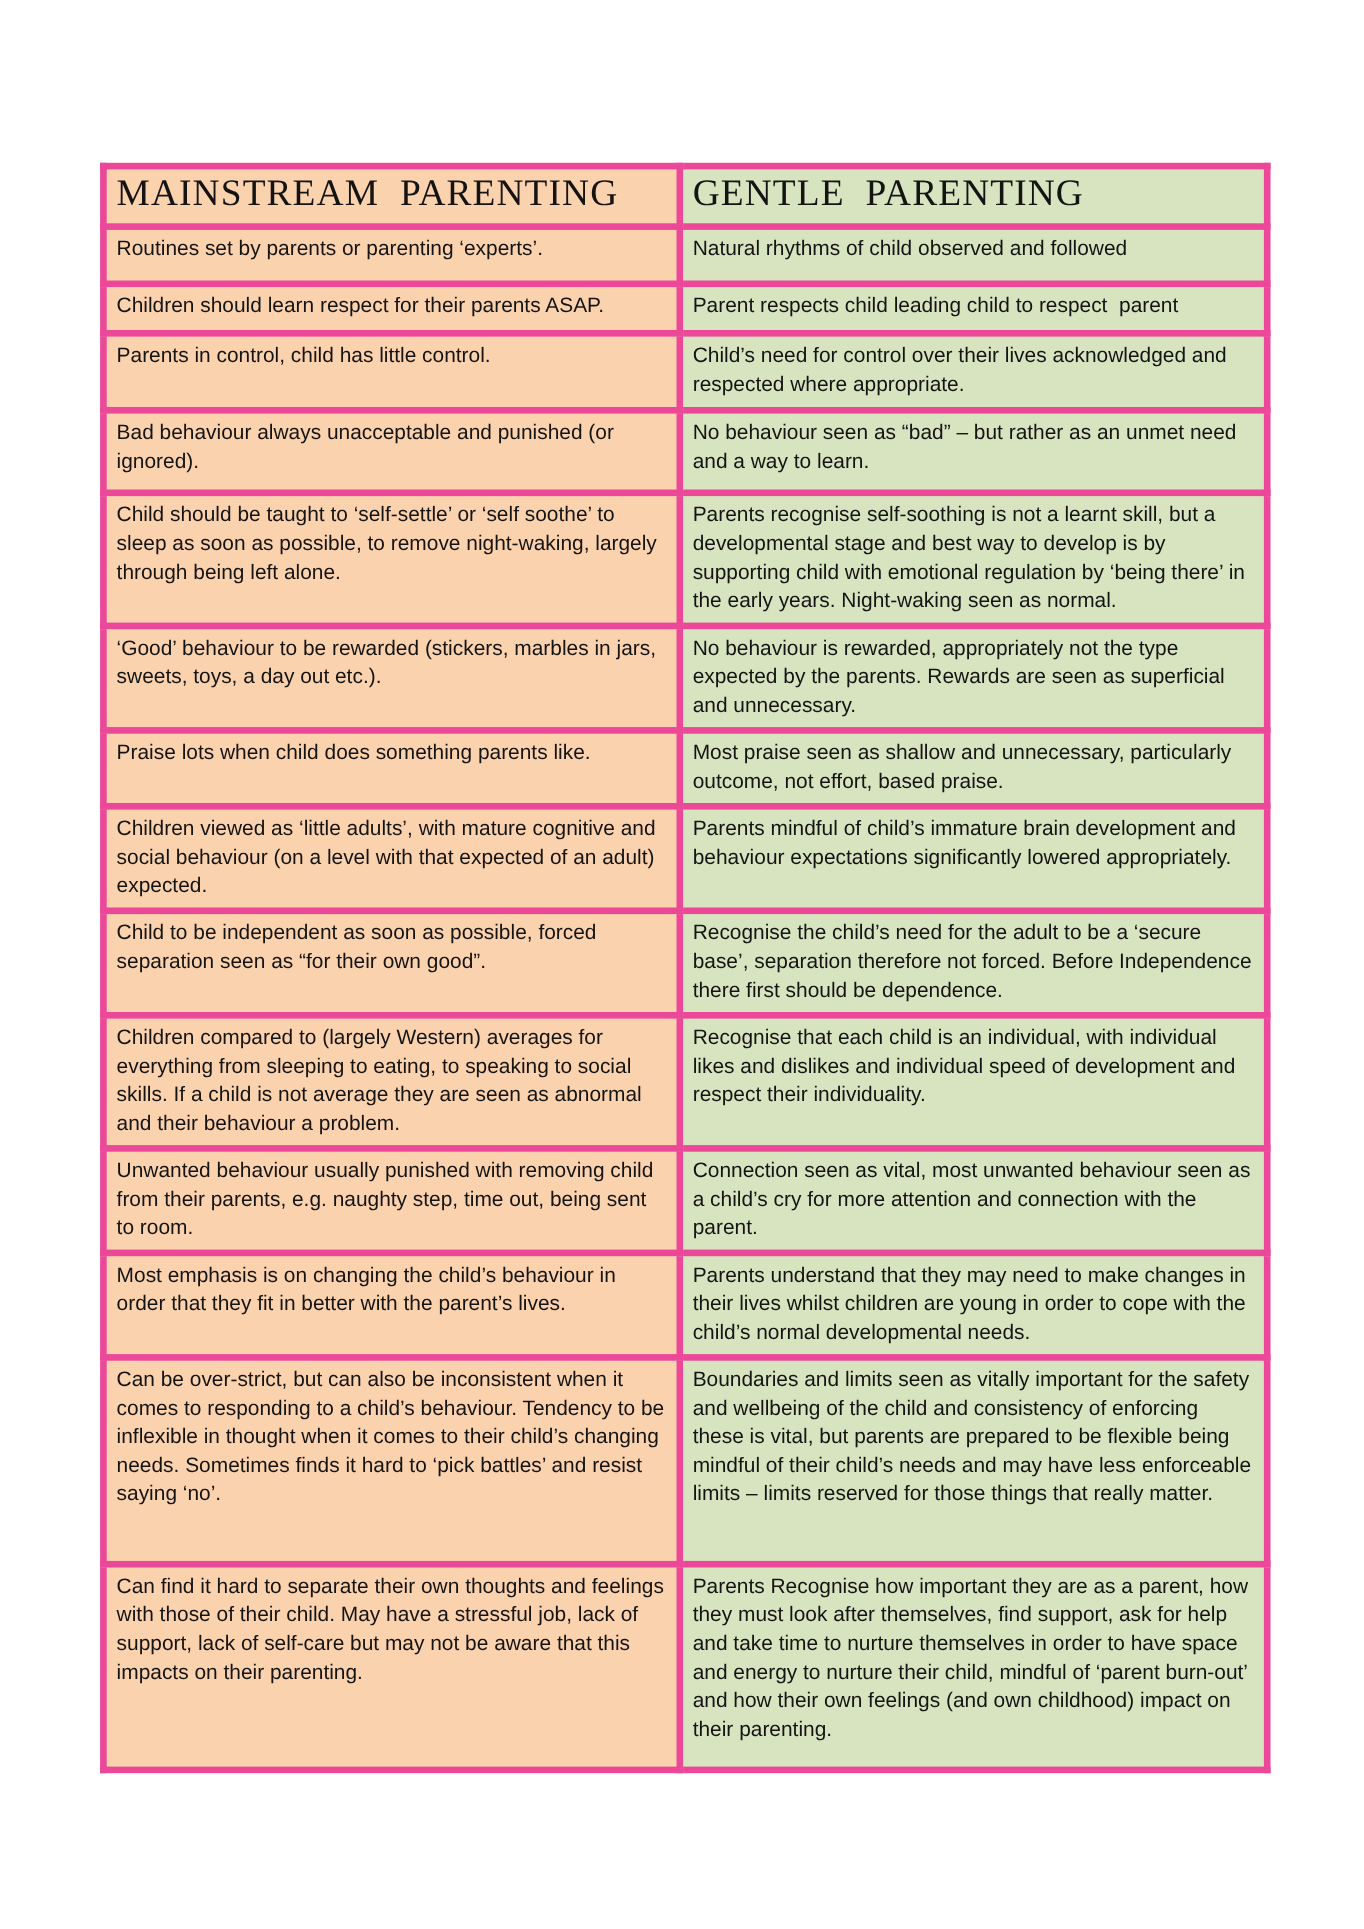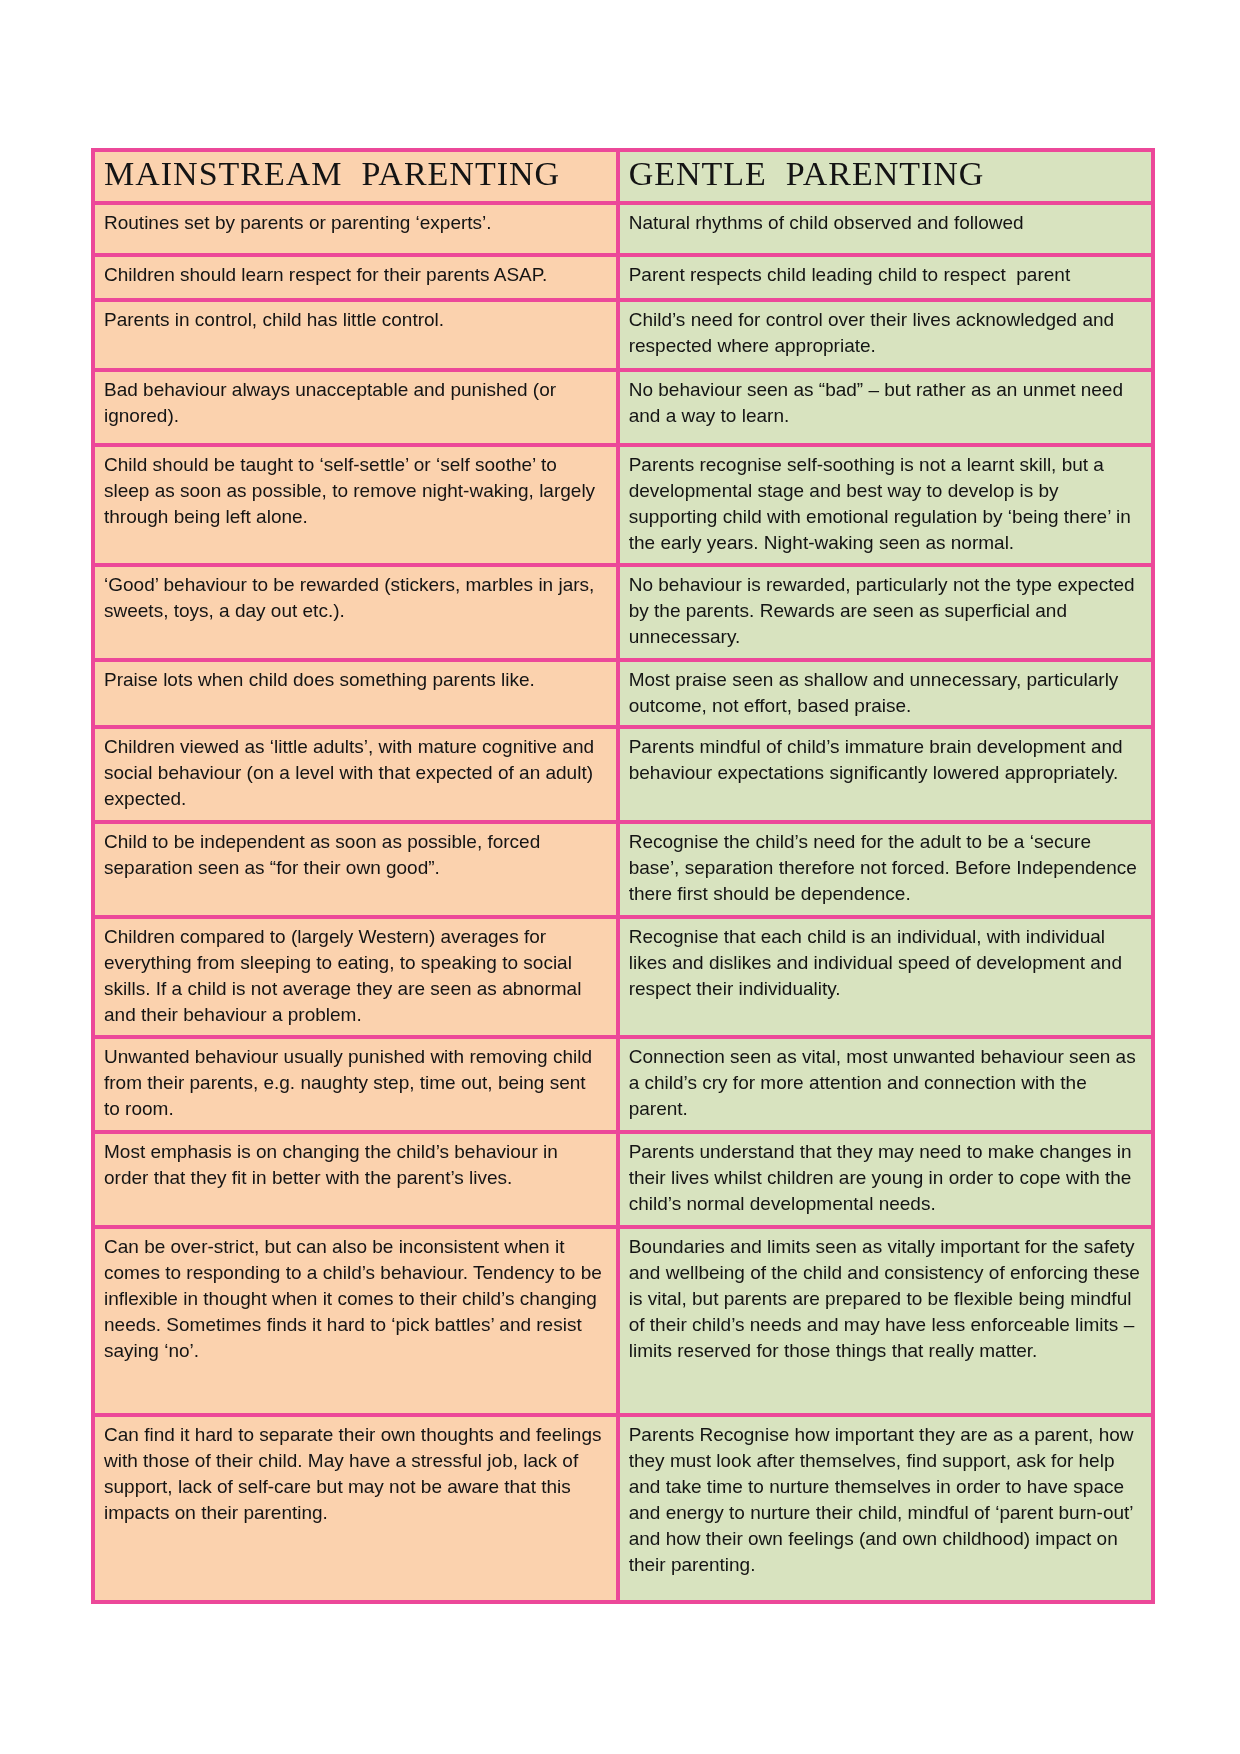--- a/index.html
+++ b/index.html
@@ -24,21 +24,21 @@
   table.compare {
     border-collapse: collapse;
     width: 1064px;
     table-layout: fixed;
     border: 3px solid #000;
   }
   table.compare col.c-left  { width: 49.5%; }
   table.compare col.c-right { width: 50.5%; }
   table.compare th,
   table.compare td {
-    border: 4px solid #ec4899;
+    border: 6px solid #ec4899;
     vertical-align: top;
     white-space: pre-wrap;
   }
   table.compare th {
     font-family: "Liberation Serif", serif;
     font-weight: normal;
     text-align: left;
     font-size: 34px;
     letter-spacing: 1px;
     padding: 1px 8px 3px 9px;
@@ -84,21 +84,21 @@
         <tr style="height: 75px;">
           <td class="mainstream">Bad behaviour always unacceptable and punished (or ignored).</td>
           <td class="gentle">No behaviour seen as “bad” – but rather as an unmet need and a way to learn.</td>
         </tr>
         <tr style="height: 120px;">
           <td class="mainstream">Child should be taught to ‘self-settle’ or ‘self soothe’ to sleep as soon as possible, to remove night-waking, largely through being left alone.</td>
           <td class="gentle">Parents recognise self-soothing is not a learnt skill, but a developmental stage and best way to develop is by supporting child with emotional regulation by ‘being there’ in the early years. Night-waking seen as normal.</td>
         </tr>
         <tr style="height: 95px;">
           <td class="mainstream">‘Good’ behaviour to be rewarded (stickers, marbles in jars, sweets, toys, a day out etc.).</td>
-          <td class="gentle">No behaviour is rewarded, particularly not the type expected by the parents. Rewards are seen as superficial and unnecessary.</td>
+          <td class="gentle">No behaviour is rewarded, appropriately not the type expected by the parents. Rewards are seen as superficial and unnecessary.</td>
         </tr>
         <tr style="height: 67px;">
           <td class="mainstream">Praise lots when child does something parents like.</td>
           <td class="gentle">Most praise seen as shallow and unnecessary, particularly outcome, not effort, based praise.</td>
         </tr>
         <tr style="height: 95px;">
           <td class="mainstream">Children viewed as ‘little adults’, with mature cognitive and social behaviour (on a level with that expected of an adult) expected.</td>
           <td class="gentle">Parents mindful of child’s immature brain development and behaviour expectations significantly lowered appropriately.</td>
         </tr>
         <tr style="height: 95px;">

